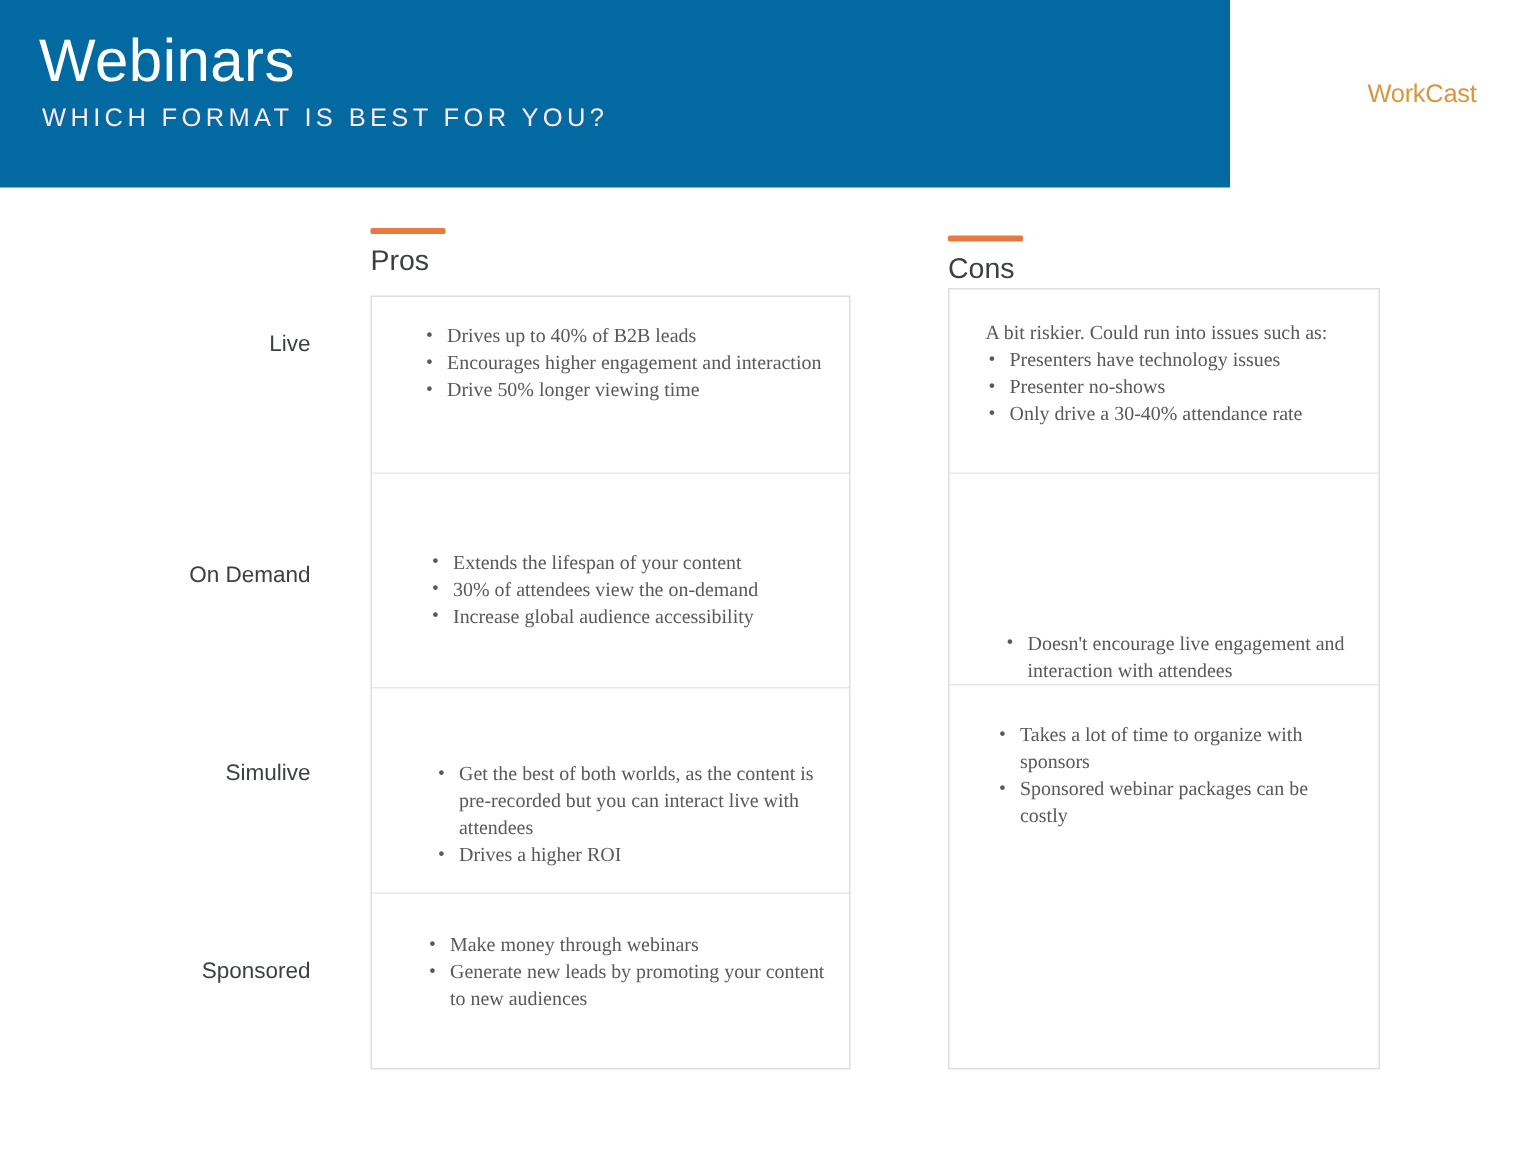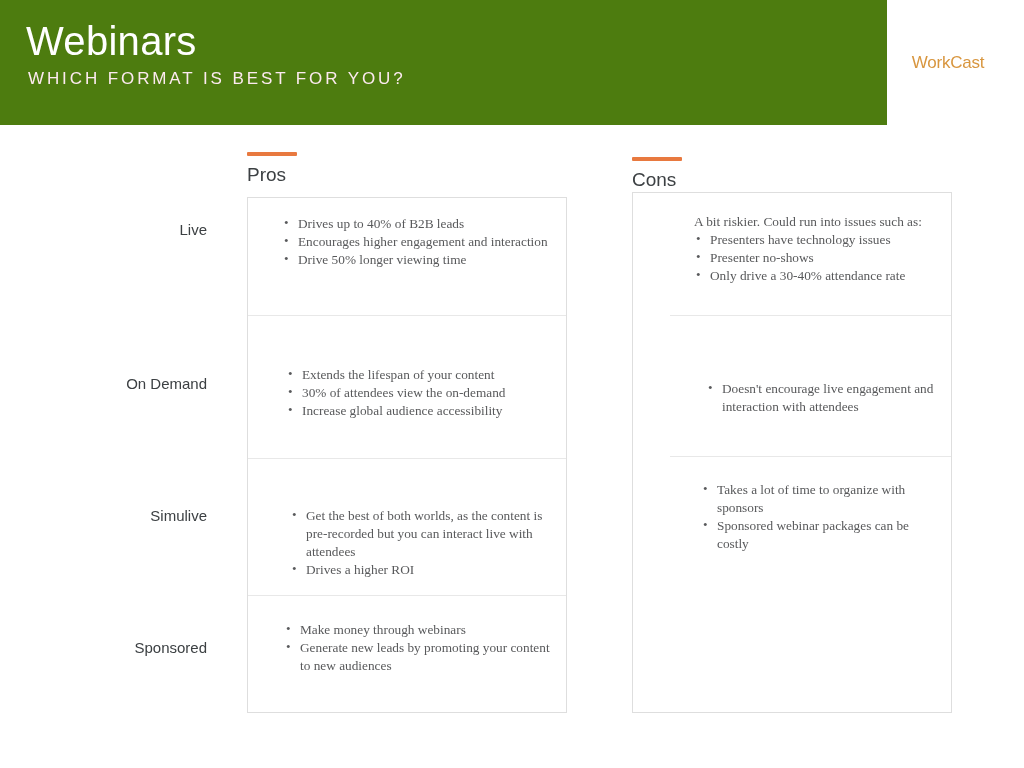--- a/index.html
+++ b/index.html
@@ -13,23 +13,23 @@
     font-family: "Liberation Sans", sans-serif;
     overflow: hidden;
     position: relative;
   }
 
   
   .header {
     position: absolute;
     left: 0;
     top: 0;
-    width: 887px;
+    width: 820px;
     height: 125px;
-    background: #4d7c0f;
+    background: #0369a1;
     box-sizing: border-box;
   }
   .header-title {
     position: absolute;
     left: 26px;
     top: 17px;
     font-size: 40px;
     font-weight: 400;
     color: #ffffff;
     letter-spacing: 0.3px;
@@ -90,21 +90,21 @@
 
   
   .table {
     position: absolute;
     box-sizing: border-box;
     border: 1px solid #dedede;
     background: #ffffff;
     font-family: Liberation Serif, serif;
   }
   #pros-table { left: 247px; top: 197px; width: 320px; height: 516px; }
-  #cons-table { left: 632px; top: 192px; width: 320px; height: 521px; padding-left: 37px; }
+  #cons-table { left: 632px; top: 192px; width: 288px; height: 521px; }
 
   .cell {
     box-sizing: border-box;
     border-bottom: 1px solid #e8e8e8;
     position: relative;
     display: flex;
     flex-direction: column;
     justify-content: flex-start;
   }
   .cell:last-child { border-bottom: none; }
@@ -139,21 +139,21 @@
     padding-left: 0px;
   }
 
   
   #pros-r0 { height: 118px; padding: 17px 12px 0 34px; }
   #pros-r1 { height: 143px; padding: 50px 12px 0 38px; }
   #pros-r2 { height: 137px; padding: 48px 12px 0 42px; }
   #pros-r3 { height: 116px; padding: 25px 12px 0 36px; }
 
   #cons-r0 { height: 123px; padding: 20px 12px 0 24px; }
-  #cons-r1 { height: 141px; padding: 64px 12px 0 36px; }
+  #cons-r1 { height: 141px; padding: 64px 12px 0 36px; justify-content: flex-end; }
   #cons-r2 { height: 135px; padding: 29px 12px 0 36px; }
   #cons-r3 { height: 120px; padding: 24px 12px 0 31px; }
 
   
   .row-label {
     position: absolute;
     width: 190px;
     text-align: right;
     font-size: 15px;
     color: #3c4043;

